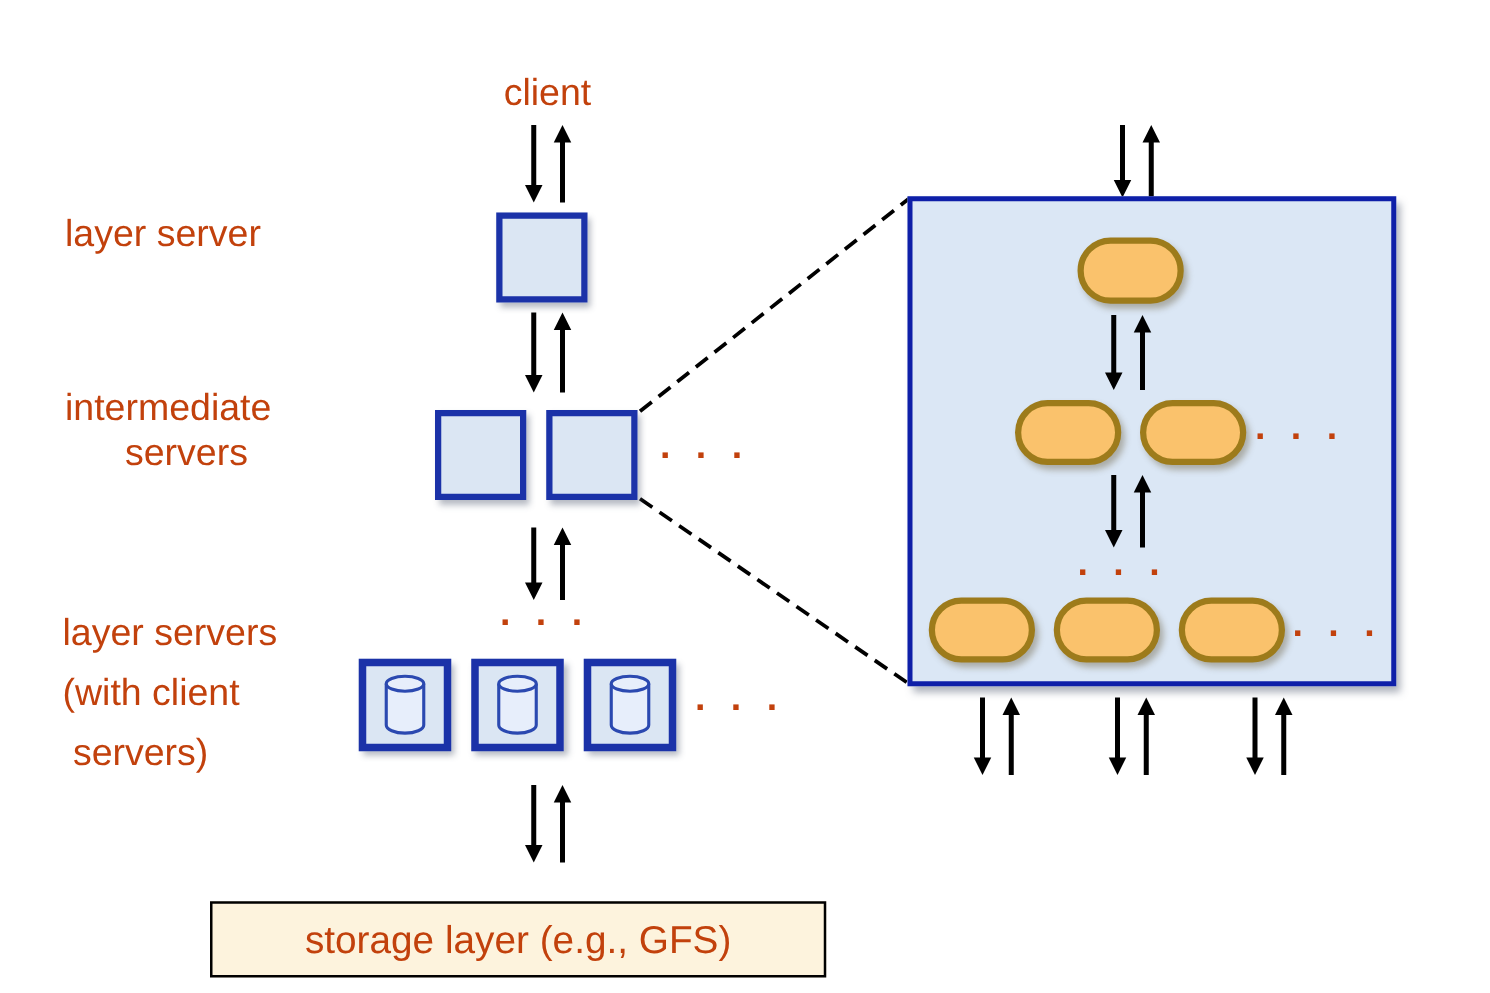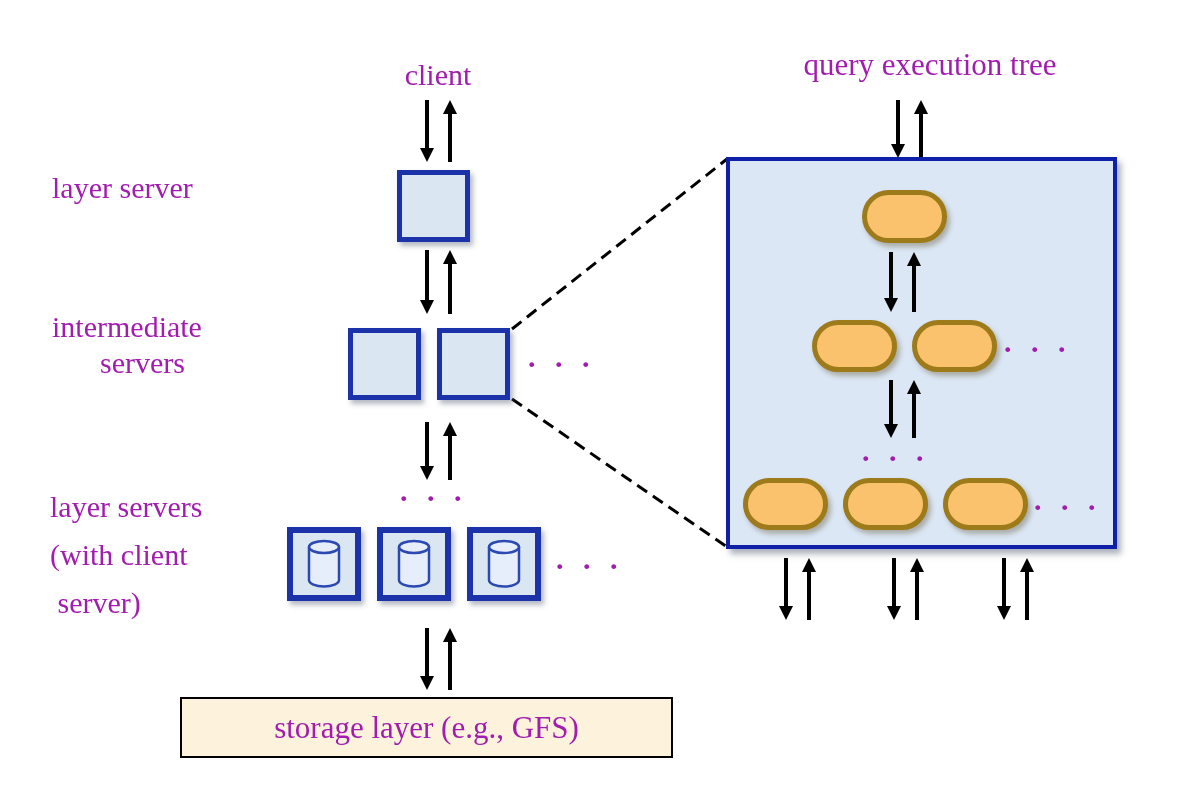--- a/index.html
+++ b/index.html
@@ -1,22 +1,22 @@
 <!DOCTYPE html>
 <html style="--node-fill: #dbe6f3; --node-border: #1b32a8; --big-box-fill: #dbe7f5; --big-box-border: #0e1fa8; --pill-fill: #fac26c; --pill-border: #9d7b1b; --storage-fill: #fdf3dd; --storage-border: #000000; --arrow-color: #000000; --cylinder-stroke: #2b49b0; --background: #ffffff;"><head>
 <meta charset="utf-8">
 <style>
   html, body { margin:0; padding:0; background:#ffffff; }
   #canvas {
     position:relative;
     width:1192px; height:794px;
     background:#ffffff;
     overflow:hidden;
-    font-family:Liberation Serif, serif;
-    color:#a21caf;
+    font-family:Liberation Sans, sans-serif;
+    color:#c2410c;
   }
   .lbl { position:absolute; font-size:30px; line-height:36px; white-space:pre; }
   .centered { text-align:center; }
 
   
   .node {
     position:absolute; box-sizing:border-box;
     background:var(--node-fill,#dbe6f3);
     border:5px solid var(--node-border,#1b32a8);
     box-shadow:3px 4px 5px rgba(90,100,120,.45);
@@ -90,21 +90,21 @@
   <div class="lbl" style="left:52px; top:170px;">layer server</div>
 
   <div>
     <div class="lbl" style="left:52px; top:309px;">intermediate</div>
     <div class="lbl" style="left:52px; top:345px;margin-left:48px;">servers</div>
   </div>
 
   <div>
     <div class="lbl" style="left:50px; top:489px;">layer servers</div>
     <div class="lbl" style="left:50px; top:537px;">(with client</div>
-    <div class="lbl" style="left:50px; top:585px;"> server)</div>
+    <div class="lbl" style="left:50px; top:585px;"> servers)</div>
   </div>
 
   <div class="apair" style="left:420px; top:100px; height:62px;">
     <div class="arr down">
         <div class="shaft"></div>
         <div class="head"></div>
       </div>
     <div class="arr up">
         <div class="shaft"></div>
         <div class="head"></div>
@@ -164,25 +164,24 @@
     <div class="arr down">
         <div class="shaft"></div>
         <div class="head"></div>
       </div>
     <div class="arr up">
         <div class="shaft"></div>
         <div class="head"></div>
       </div>
   </div>
 
-  <div class="storage" style="left:168px; top:697px; width:493px; height:61px;margin-left:12px;">
+  <div class="storage" style="left:168px; top:721px; width:493px; height:61px;">
     <span>storage layer (e.g., GFS)</span>
   </div>
 
-  <div class="lbl centered" style="left:720px; top:47px; width:420px; font-size:31px;">query execution tree</div>
 
   <div class="apair" style="left:891px; top:100px; height:58px;">
     <div class="arr down">
         <div class="shaft"></div>
         <div class="head"></div>
       </div>
     <div class="arr up">
         <div class="shaft"></div>
         <div class="head"></div>
       </div>

